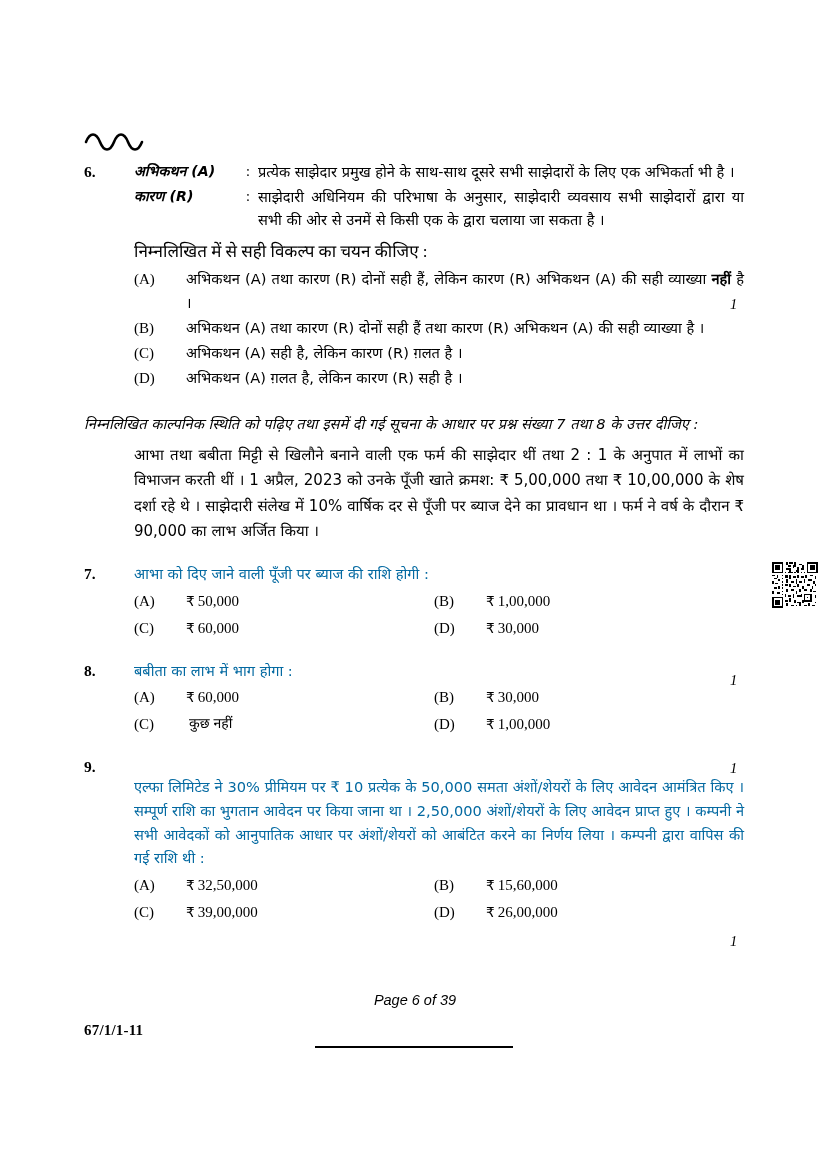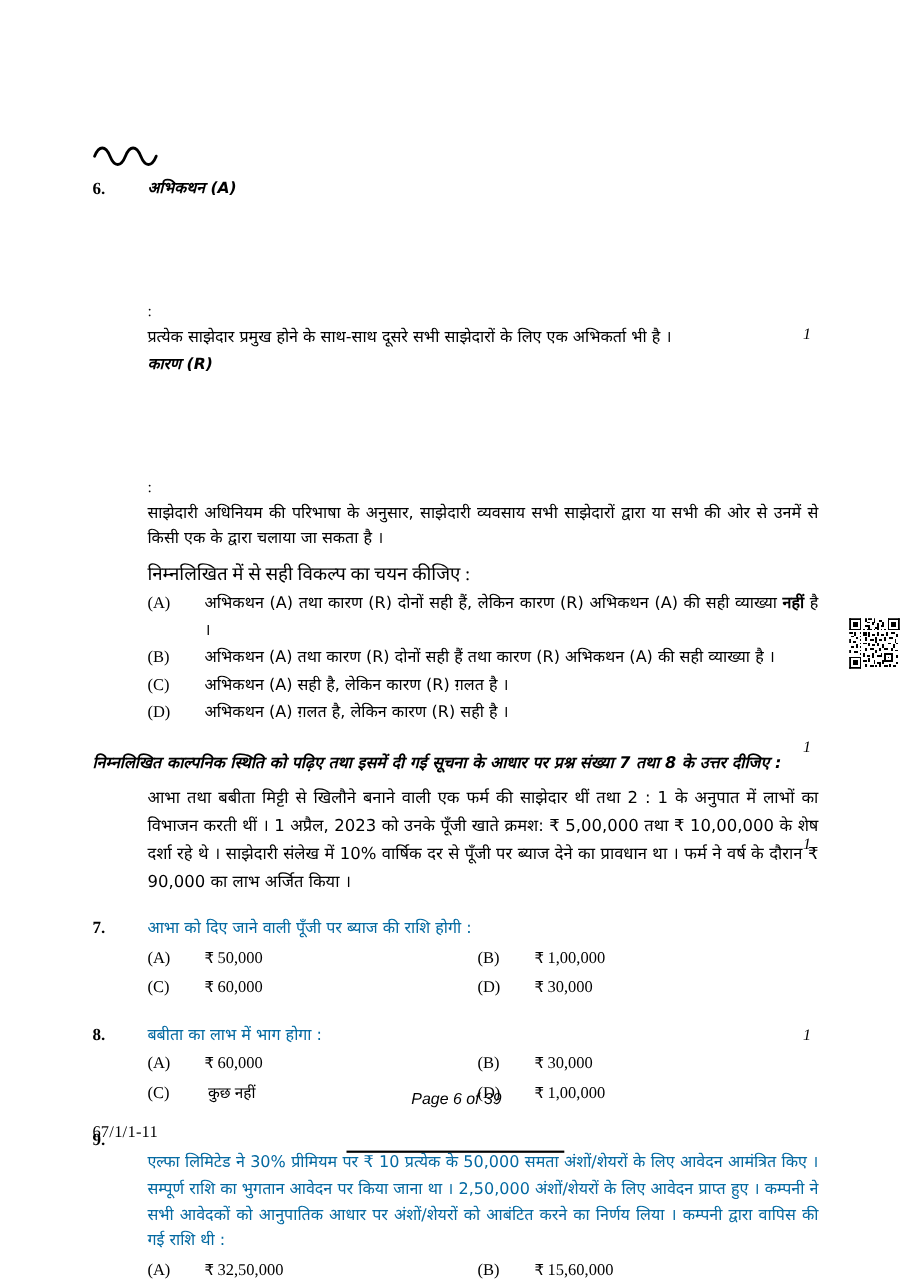--- a/index.html
+++ b/index.html
@@ -72,21 +72,20 @@
     text-align: justify;
     text-justify: inter-word;
     margin-top: 20px;
   }
 
   
   .ar-row {
     display: flex;
     align-items: flex-start;
     margin-bottom: 1px;
-    flex-direction: column;
   }
   .ar-label {
     flex: 0 0 112px;
     width: 112px;
     font-family: "DejaVu Sans", sans-serif;
     font-style: italic;
     font-weight: bold;
     font-size: 14.2px;
     line-height: 1.62;
     white-space: nowrap;
@@ -173,21 +172,21 @@
   .rupee {
     font-family: "DejaVu Sans", sans-serif;
     font-size: 13.6px;
     padding-right: 3px;
   }
 
   
   .direction {
     font-family: "DejaVu Sans", sans-serif;
     font-style: italic;
-    font-weight: bold;
+    font-weight: normal;
     font-size: 14.6px;
     line-height: 1.62;
     text-align: justify;
     margin-top: 20px;
     margin-bottom: 8px;
   }
 
   
   .case-para {
     margin-left: 50px;
@@ -217,21 +216,21 @@
     width: 46px;
     height: 46px;
   }
 
   
   .footer-code {
     position: absolute;
     left: 84px;
     top: 1022px;
     font-family: "Liberation Serif", serif;
-    font-weight: normal;
+    font-weight: bold;
     font-size: 15px;
     letter-spacing: 0.2px;
     text-align: right;
   }
   .footer-page {
     position: absolute;
     left: 315px;
     top: 992px;
     width: 200px;
     text-align: center;

